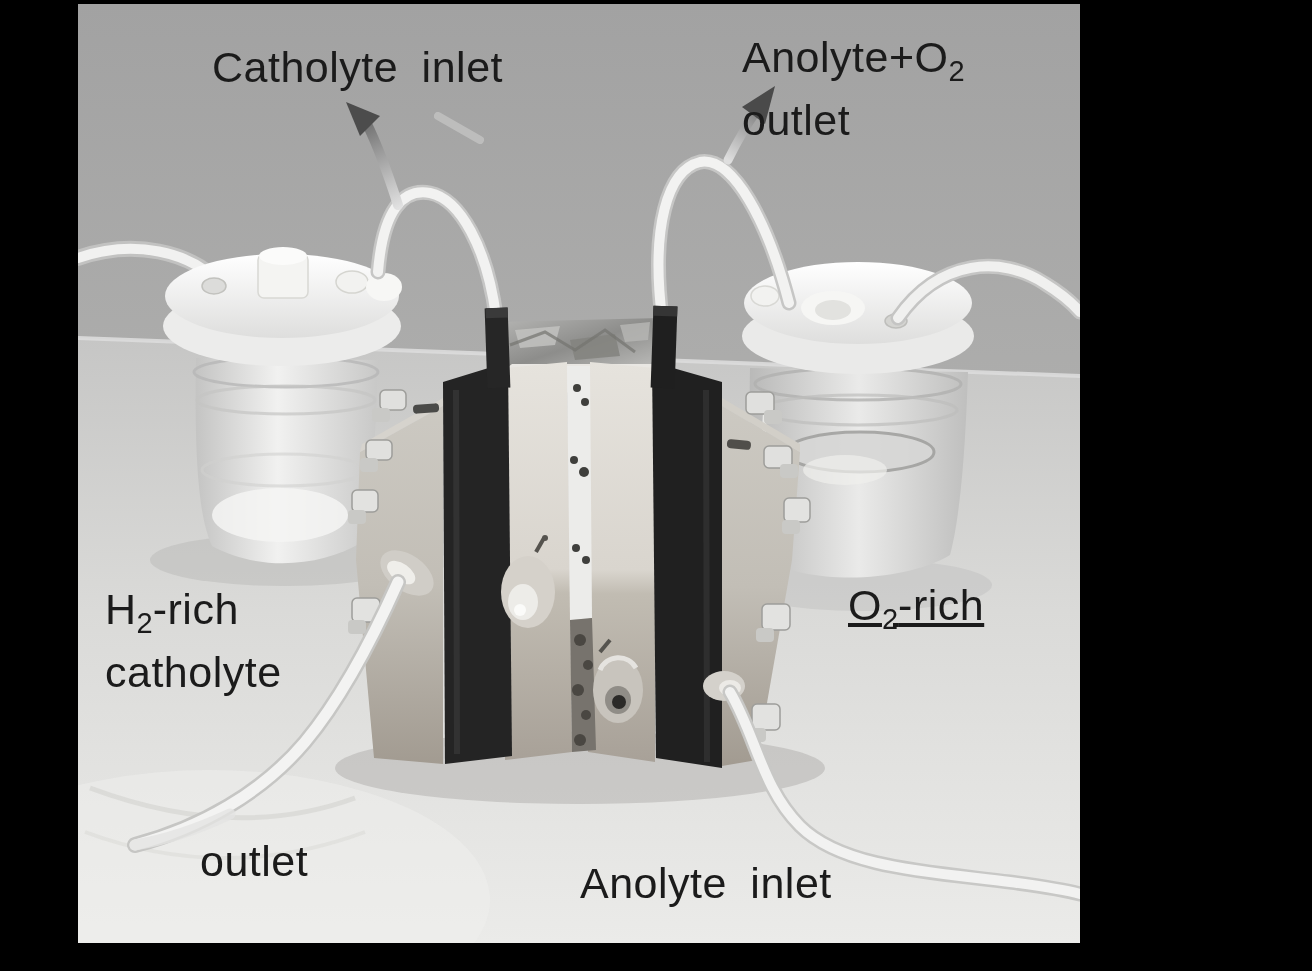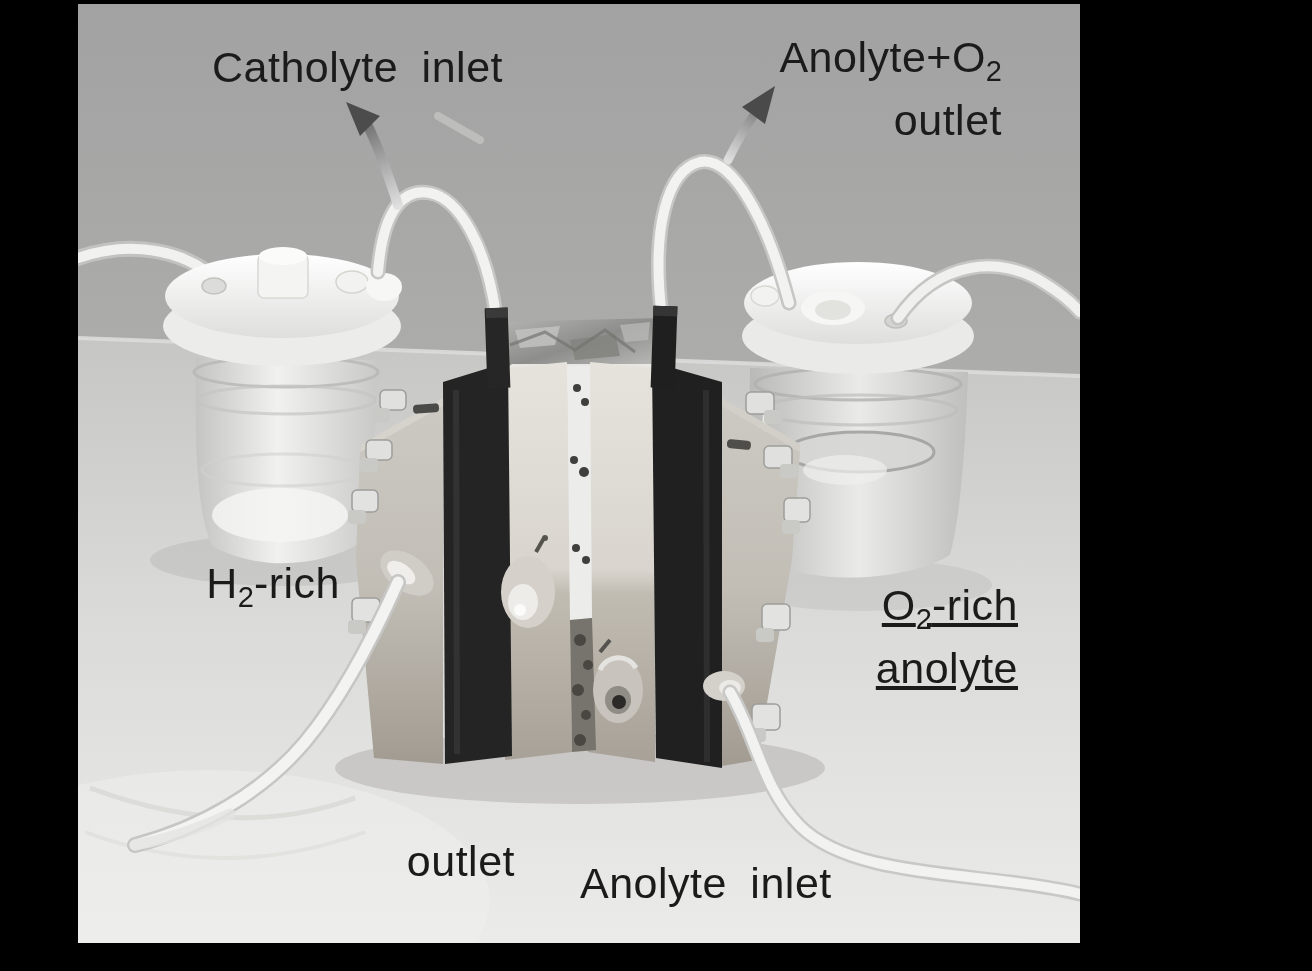--- a/index.html
+++ b/index.html
@@ -1,21 +1,21 @@
 <!DOCTYPE html>
 <html><head>
 <meta charset="utf-8">
 <style>
   html,body{margin:0;padding:0;background:#000;}
   .stage{position:relative;width:1312px;height:971px;background:#8b5cf6;overflow:hidden;
          font-family:"Liberation Sans","DejaVu Sans",sans-serif;}
   .stage svg{position:absolute;left:0;top:0;}
   .label{position:absolute;color:#1b1b1b;font-size:43px;line-height:58px;
          letter-spacing:0.5px;white-space:nowrap;z-index:5;}
-  .center{text-align:right;white-space:normal;}
+  .center{text-align:left;white-space:normal;}
   .sub{font-size:29px;position:relative;top:9px;letter-spacing:0;}
   .ws{word-spacing:11px;}
 </style>
 </head>
 <body>
 
 <div class="stage">
 
 <svg width="1312" height="971" viewBox="0 0 1312 971">
   <defs>
@@ -266,27 +266,27 @@
   </g>
 </svg>
 
 <div class="label ws" style="left:212px;top:38px;">Catholyte inlet</div>
 
 <div class="label center" style="left:742px;top:28px;width:260px;">
   <div><span>Anolyte+O</span><span class="sub">2</span></div>
   <div><span>outlet</span></div>
 </div>
 
-<div class="label center" style="left:105px;top:554px;width:235px;">
+<div class="label center" style="left:105px;top:580px;width:235px;">
   <div><span>H</span><span class="sub">2</span><span>-rich</span></div>
+  <div><span>catholyte</span></div>
 </div>
 
 <div class="label center" style="left:848px;top:576px;width:170px;text-decoration:underline;">
   <div><span>O</span><span class="sub">2</span><span>-rich</span></div>
-  <div><span>anolyte</span></div>
 </div>
 
 <div class="label center" style="left:200px;top:832px;width:315px;">
   <div><span>outlet</span></div>
 </div>
 
 <div class="label ws" style="left:580px;top:854px;">Anolyte inlet</div>
 
 </div>
 

